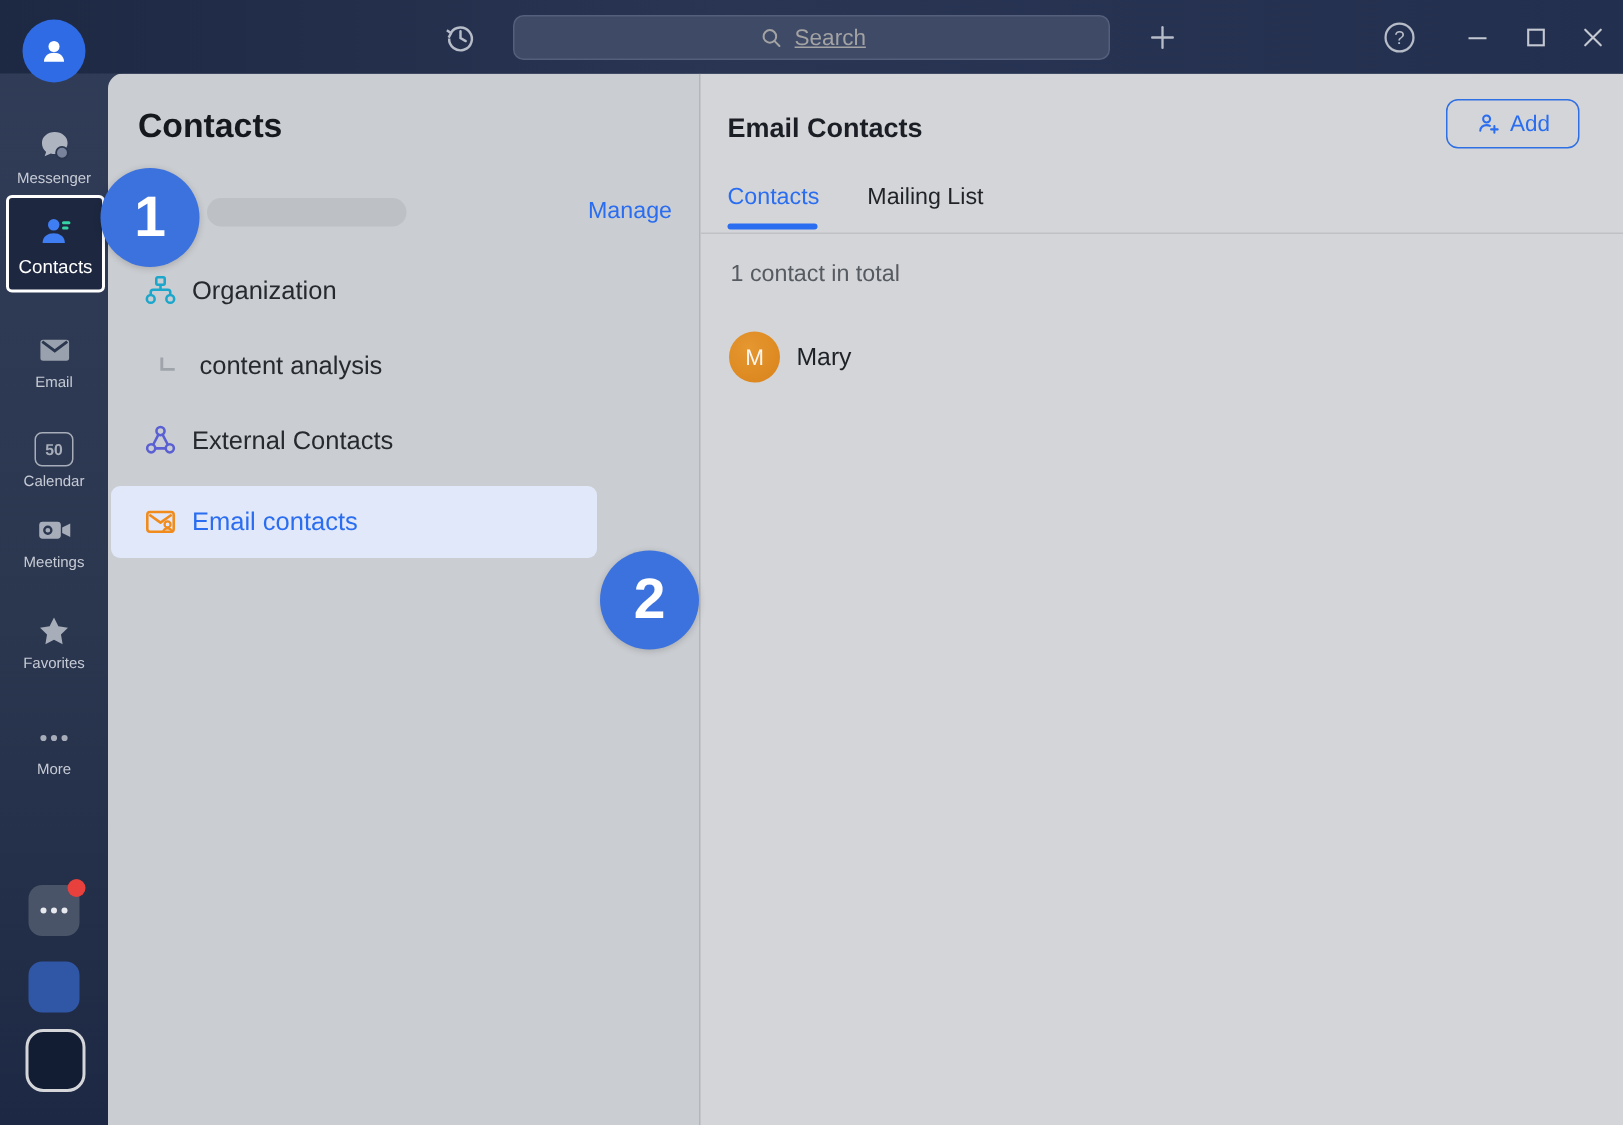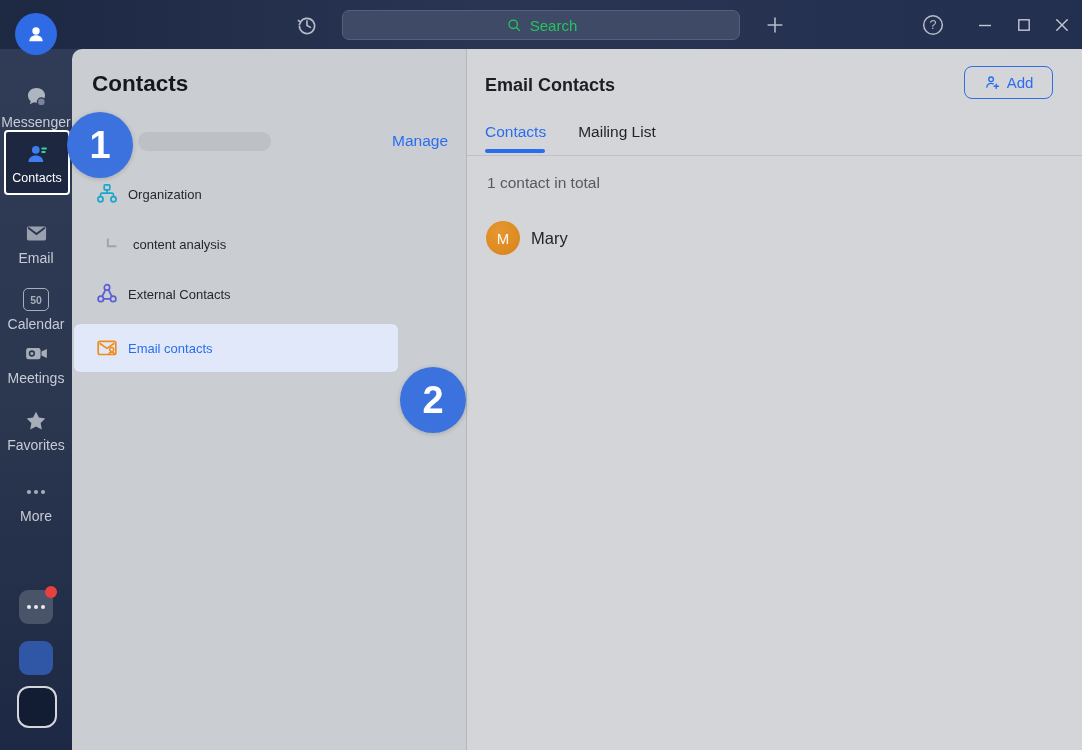--- a/index.html
+++ b/index.html
@@ -8,29 +8,29 @@
             background:linear-gradient(180deg,#313d58 0%,#2b374f 55%,#1d2944 100%); }
 
   
   .topbar { position:absolute; left:0; top:0; width:1082px; height:49px;
             background:linear-gradient(90deg,#1d2843 0%,#2a3554 45%,#232f4e 100%); z-index:5; }
   .tb-avatar { position:absolute; left:15px; top:13px; width:42px; height:42px; border-radius:50%;
                background:#2e6be5; display:flex; align-items:center; justify-content:center; cursor:pointer; }
   .tb-icon { position:absolute; color:#b6bcc8; display:flex; align-items:center; justify-content:center; cursor:pointer; }
   .searchbox { position:absolute; left:342px; top:10px; width:398px; height:30px; border-radius:7px;
                background:#3e4a66; border:1px solid #535f7b; display:flex; align-items:center;
-               justify-content:center; gap:7px; color:#22c55e; font-size:15px; cursor:text; }
+               justify-content:center; gap:7px; color:#a3a3a3; font-size:15px; cursor:text;text-decoration:underline; }
   .wc { position:absolute; top:12px; width:26px; height:26px; display:flex; align-items:center;
         justify-content:center; color:#c3c8d2; cursor:pointer; }
 
   
   .rail { position:absolute; left:0; top:49px; width:72px; height:701px; z-index:4; }
   .side-item { position:absolute; left:0; width:72px; text-align:center; color:#cdd2da; cursor:pointer; }
   .side-item .ic { display:flex; justify-content:center; align-items:center; height:27px; color:#a7aeba; }
-  .side-item .lbl { font-size:14px; margin-top:3px; color:#c6cbd5; }
+  .side-item .lbl { font-size:10px; margin-top:3px; color:#c6cbd5; }
   .side-tile { position:absolute; left:4px; top:81px; width:66px; height:65px; background:#1d2840;
                border:2px solid #ffffff; border-radius:4px; display:flex; flex-direction:column;
                align-items:center; justify-content:center; gap:3px; cursor:pointer; }
   .side-tile .lbl { font-size:12.5px; color:#ffffff; }
   .cal-box { width:26px; height:23px; border:1.7px solid #a7aeba; border-radius:5px;
              display:flex; align-items:center; justify-content:center; font-size:10.5px;
              font-weight:bold; color:#a7aeba; }
   .btile { position:absolute; left:19px; width:34px; height:34px; border-radius:9px; cursor:pointer; }
   .btile-dots { background:#4a5468; display:flex; align-items:center; justify-content:center; gap:3px; }
   .btile-dots i { width:4px; height:4px; border-radius:50%; background:#e8eaef; }
@@ -40,21 +40,21 @@
 
   
   .content { position:absolute; left:72px; top:49px; width:1010px; height:701px; display:flex;
              border-top-left-radius:10px; overflow:hidden; }
   .mid { position:relative; width:394px; background:#cacdd1; flex-shrink:0; }
   .mp-title { position:absolute; left:20px; top:22px; font-size:22.5px; font-weight:bold; color:#15181d; }
   .skeleton { position:absolute; left:66px; top:83px; width:133px; height:19px; border-radius:9.5px; background:#bdc0c5; }
   .manage { position:absolute; right:18px; top:83px; font-size:15.5px; color:#2a6df0; cursor:pointer; }
   .mp-list { position:absolute; left:0; top:118px; width:100%; display:flex; flex-direction:column; }
   .mp-row { display:flex; align-items:center; height:54px; padding-left:23px; gap:9px;
-            font-size:13px; color:#26292e; cursor:pointer; }
+            font-size:17px; color:#26292e; cursor:pointer; }
   .mp-row .mp-ic { width:24px; height:24px; display:flex; align-items:center; justify-content:center; }
   .mp-row.sub { height:46px; padding-left:28px; }
   .mp-row.selected { height:48px; margin:3px 68px 3px 2px; padding-left:21px; background:#e1e8f9;
                      border-radius:6px; color:#2a6df0; }
 
   .main { position:relative; flex:1; background:#d3d5d8; border-left:1px solid #b4b6ba; }
   .main-title { position:absolute; left:18px; top:26px; font-size:18px; font-weight:bold; color:#1b1e24; }
   .add-btn { position:absolute; right:29px; top:17px; width:89px; height:33px; border:1.4px solid #2f6fe4;
              border-radius:8px; background:transparent; color:#2a6df0; font-size:15px;
              display:flex; align-items:center; justify-content:center; gap:6px; cursor:pointer;

